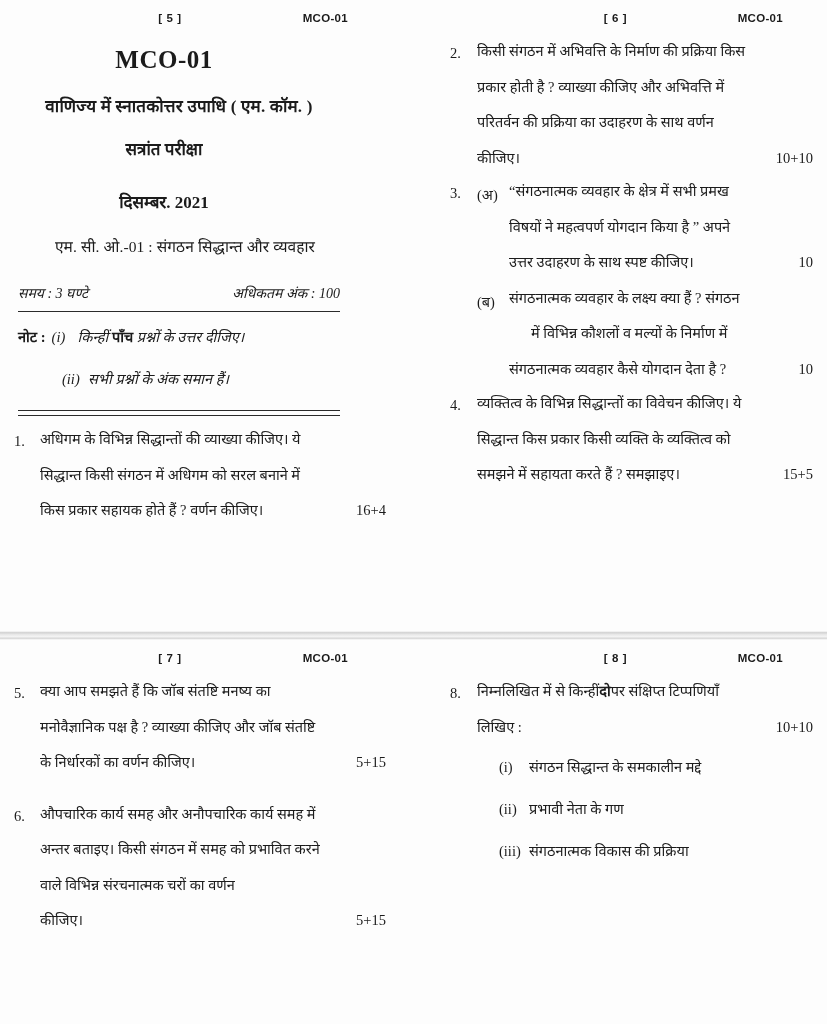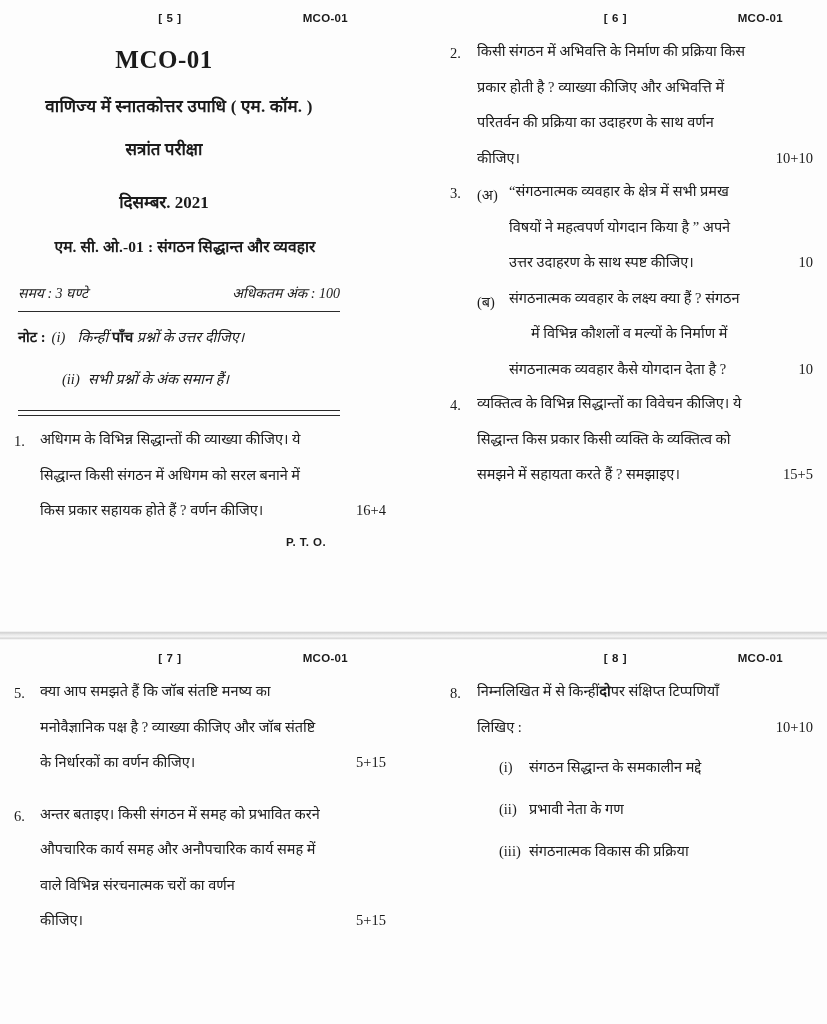--- a/index.html
+++ b/index.html
@@ -100,21 +100,21 @@
     margin: 20px 72px 0 0;
   }
   .date-line {
     text-align: center;
     font-weight: bold;
     font-size: 17px;
     margin: 30px 72px 0 0;
   }
   .subject-line {
     text-align: center;
-    font-weight: bold;
+    font-weight: normal;
     font-size: 15.5px;
     margin: 22px 30px 0 0;
     letter-spacing: 0.1px;
   }
 
   .time-marks {
     display: flex;
     justify-content: space-between;
     font-style: italic;
     font-size: 14px;
@@ -267,21 +267,20 @@
       <div class="q-body">
         <div class="q-line">अधिगम के विभिन्न सिद्धान्तों की व्याख्या कीजिए। ये</div>
         <div class="q-line">सिद्धान्त किसी संगठन में अधिगम को सरल बनाने में</div>
         <div class="q-line justify">
           <span class="seg">किस प्रकार सहायक होते हैं ? वर्णन कीजिए।</span>
           <span class="marks">16+4</span>
         </div>
       </div>
     </div>
 
-    <div class="pto">P. T. O.</div>
   </div>
 
   <div class="page page-right">
 
     <div class="run-head">
       <div class="page-no">[ 6 ]</div>
       <div class="code">MCO-01</div>
     </div>
 
     <div class="q" style="margin-top:8px;">
@@ -362,22 +361,22 @@
         <div class="q-line justify">
           <span class="seg">के निर्धारकों का वर्णन कीजिए।</span>
           <span class="marks">5+15</span>
         </div>
       </div>
     </div>
 
     <div class="q" style="margin-top:37px;">
       <div class="q-num">6.</div>
       <div class="q-body">
+        <div class="q-line">औपचारिक कार्य समह और अनौपचारिक कार्य समह में</div>
         <div class="q-line">अन्तर बताइए। किसी संगठन में समह को प्रभावित करने</div>
-        <div class="q-line">औपचारिक कार्य समह और अनौपचारिक कार्य समह में</div>
         <div class="q-line" style="justify-content:space-between;padding-right:30px;">वाले विभिन्न संरचनात्मक चरों का वर्णन</div>
         <div class="q-line justify">
           <span class="seg">कीजिए।</span>
           <span class="marks">5+15</span>
         </div>
       </div>
     </div>
 
   </div>
 

